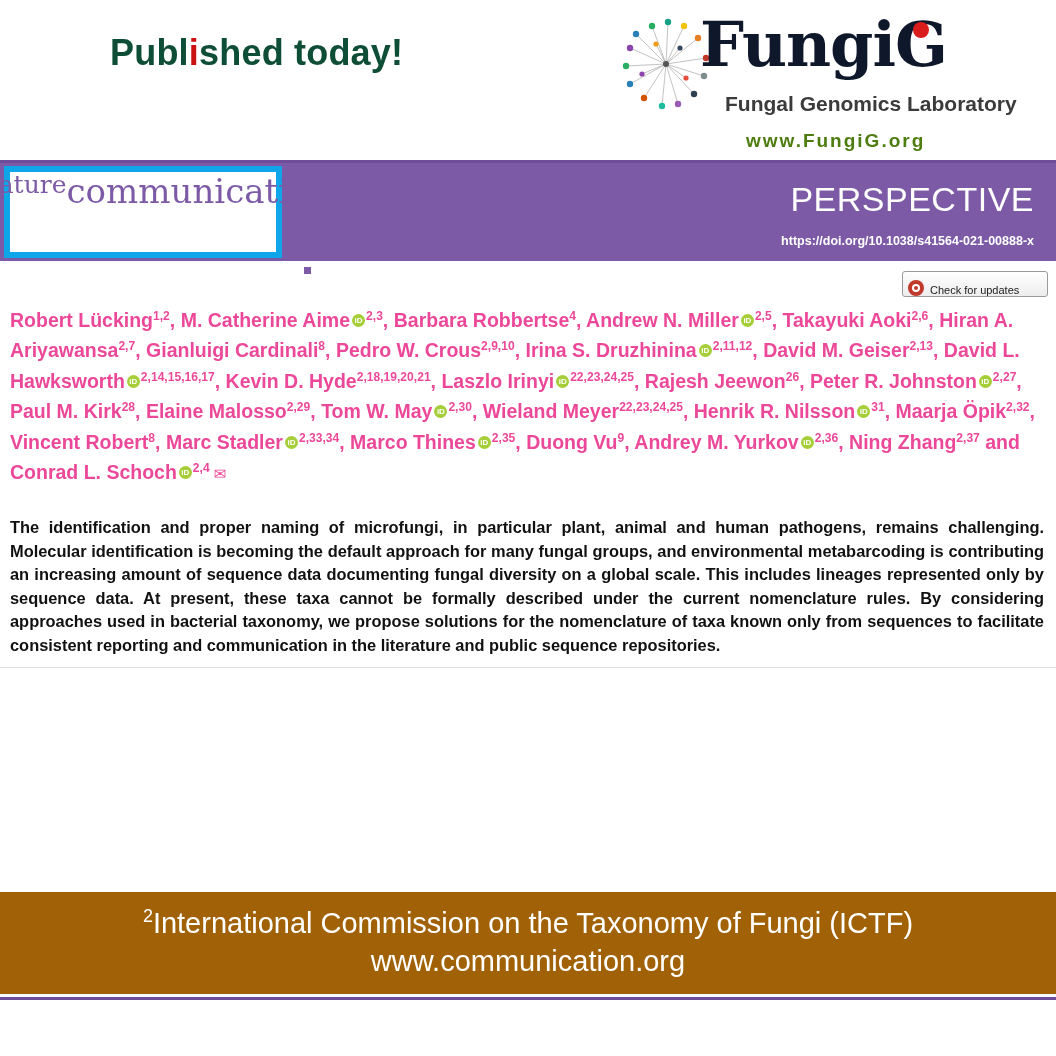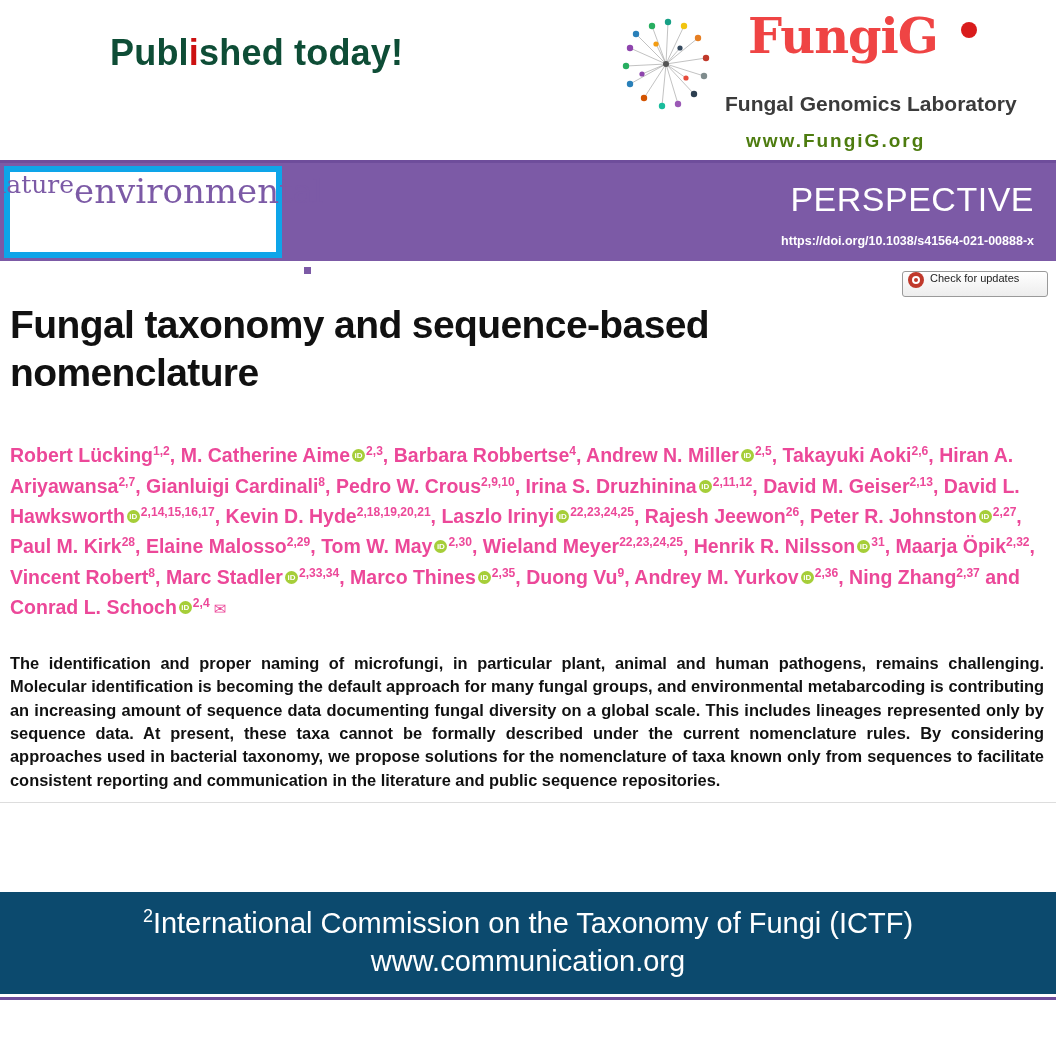--- a/index.html
+++ b/index.html
@@ -39,26 +39,26 @@
   .net-logo {
     position: absolute;
     left: 616px;
     top: 14px;
     width: 100px;
     height: 100px;
   }
 
   .fungig-wordmark {
     position: absolute;
-    left: 748px;
+    left: 700px;
     top: 8px;
     font-family: "DejaVu Serif", serif;
-    font-size: 48px;
-    font-weight: 700;
-    color: #ef4444;
+    font-size: 62px;
+    font-weight: 700;
+    color: #0f172a;
     letter-spacing: -1px;
   }
   .fungig-wordmark .dot {
     display: inline-block;
     width: 16px;
     height: 16px;
     border-radius: 50%;
     background: #d91c1c;
     position: absolute;
     left: 213px;
@@ -146,21 +146,21 @@
   .check-updates {
     position: absolute;
     right: 8px;
     top: 108px;
     width: 146px;
     height: 26px;
     border: 1px solid #9a9a9a;
     border-radius: 3px;
     background: linear-gradient(#ffffff, #ededed);
     display: flex;
-    align-items: flex-start;
+    align-items: flex-end;
     padding-left: 5px;
     box-sizing: border-box;
     font-size: 11px;
     color: #222222;
   }
   .check-updates .cu-icon {
     width: 16px;
     height: 16px;
     border-radius: 50%;
     background: #c0392b;
@@ -258,21 +258,21 @@
     max-width: 1034px;
   }
 
   
   .footer {
     position: absolute;
     left: 0;
     right: 0;
     bottom: 62px;
     height: 102px;
-    background: #0c4a6e;
+    background: #a16207;
     color: #ffffff;
     display: flex;
     flex-direction: column;
     align-items: center;
     justify-content: center;
   }
   .footer-line1 {
     font-size: 29px;
     font-weight: 400;
     line-height: 1.3;
@@ -351,37 +351,36 @@
 
   <div class="lab-line">Fungal Genomics Laboratory</div>
   <div class="www-line">www.FungiG.org</div>
 </div>
 
 <div class="paper-area">
 
   <div class="purple-bar">
     <div class="nature-box">
       <div class="nature">nature</div>
-      <div class="micro">environmental</div>
+      <div class="micro">communication</div>
     </div>
     <div class="perspective-wrap">
       <div class="perspective-label">PERSPECTIVE</div>
       <div class="doi-line">https://doi.org/10.1038/s41564-021-00888-x</div>
     </div>
   </div>
 
   <div class="tiny-mark"></div>
 
   <div class="check-updates">
     <span class="cu-icon"></span>
     <span>Check for updates</span>
   </div>
 
   <div class="paper-body">
-    <h1 class="paper-title">Fungal taxonomy and sequence-based nomenclature</h1>
 
     <div class="authors" id="author-list"><span><span>Robert Lücking</span><sup>1,2</sup><span>, </span></span><span><span>M. Catherine Aime</span><span class="orcid"></span><sup>2,3</sup><span>, </span></span><span><span>Barbara Robbertse</span><sup>4</sup><span>, </span></span><span><span>Andrew N. Miller</span><span class="orcid"></span><sup>2,5</sup><span>, </span></span><span><span>Takayuki Aoki</span><sup>2,6</sup><span>, </span></span><span><span>Hiran A. Ariyawansa</span><sup>2,7</sup><span>, </span></span><span><span>Gianluigi Cardinali</span><sup>8</sup><span>, </span></span><span><span>Pedro W. Crous</span><sup>2,9,10</sup><span>, </span></span><span><span>Irina S. Druzhinina</span><span class="orcid"></span><sup>2,11,12</sup><span>, </span></span><span><span>David M. Geiser</span><sup>2,13</sup><span>, </span></span><span><span>David L. Hawksworth</span><span class="orcid"></span><sup>2,14,15,16,17</sup><span>, </span></span><span><span>Kevin D. Hyde</span><sup>2,18,19,20,21</sup><span>, </span></span><span><span>Laszlo Irinyi</span><span class="orcid"></span><sup>22,23,24,25</sup><span>, </span></span><span><span>Rajesh Jeewon</span><sup>26</sup><span>, </span></span><span><span>Peter R. Johnston</span><span class="orcid"></span><sup>2,27</sup><span>, </span></span><span><span>Paul M. Kirk</span><sup>28</sup><span>, </span></span><span><span>Elaine Malosso</span><sup>2,29</sup><span>, </span></span><span><span>Tom W. May</span><span class="orcid"></span><sup>2,30</sup><span>, </span></span><span><span>Wieland Meyer</span><sup>22,23,24,25</sup><span>, </span></span><span><span>Henrik R. Nilsson</span><span class="orcid"></span><sup>31</sup><span>, </span></span><span><span>Maarja Öpik</span><sup>2,32</sup><span>, </span></span><span><span>Vincent Robert</span><sup>8</sup><span>, </span></span><span><span>Marc Stadler</span><span class="orcid"></span><sup>2,33,34</sup><span>, </span></span><span><span>Marco Thines</span><span class="orcid"></span><sup>2,35</sup><span>, </span></span><span><span>Duong Vu</span><sup>9</sup><span>, </span></span><span><span>Andrey M. Yurkov</span><span class="orcid"></span><sup>2,36</sup><span>, </span></span><span><span>Ning Zhang</span><sup>2,37</sup><span> and </span></span><span><span>Conrad L. Schoch</span><span class="orcid"></span><sup>2,4</sup><span class="envelope">✉</span></span></div>
 
     <div class="abstract">The identification and proper naming of microfungi, in particular plant, animal and human pathogens, remains challenging. Molecular identification is becoming the default approach for many fungal groups, and environmental metabarcoding is contributing an increasing amount of sequence data documenting fungal diversity on a global scale. This includes lineages represented only by sequence data. At present, these taxa cannot be formally described under the current nomenclature rules. By considering approaches used in bacterial taxonomy, we propose solutions for the nomenclature of taxa known only from sequences to facilitate consistent reporting and communication in the literature and public sequence repositories.</div>
   </div>
 </div>
 
 <div class="footer">
   <div class="footer-line1"><sup>2</sup><span>International Commission on the Taxonomy of Fungi (ICTF)</span></div>
   <div class="footer-line2">www.communication.org</div>

